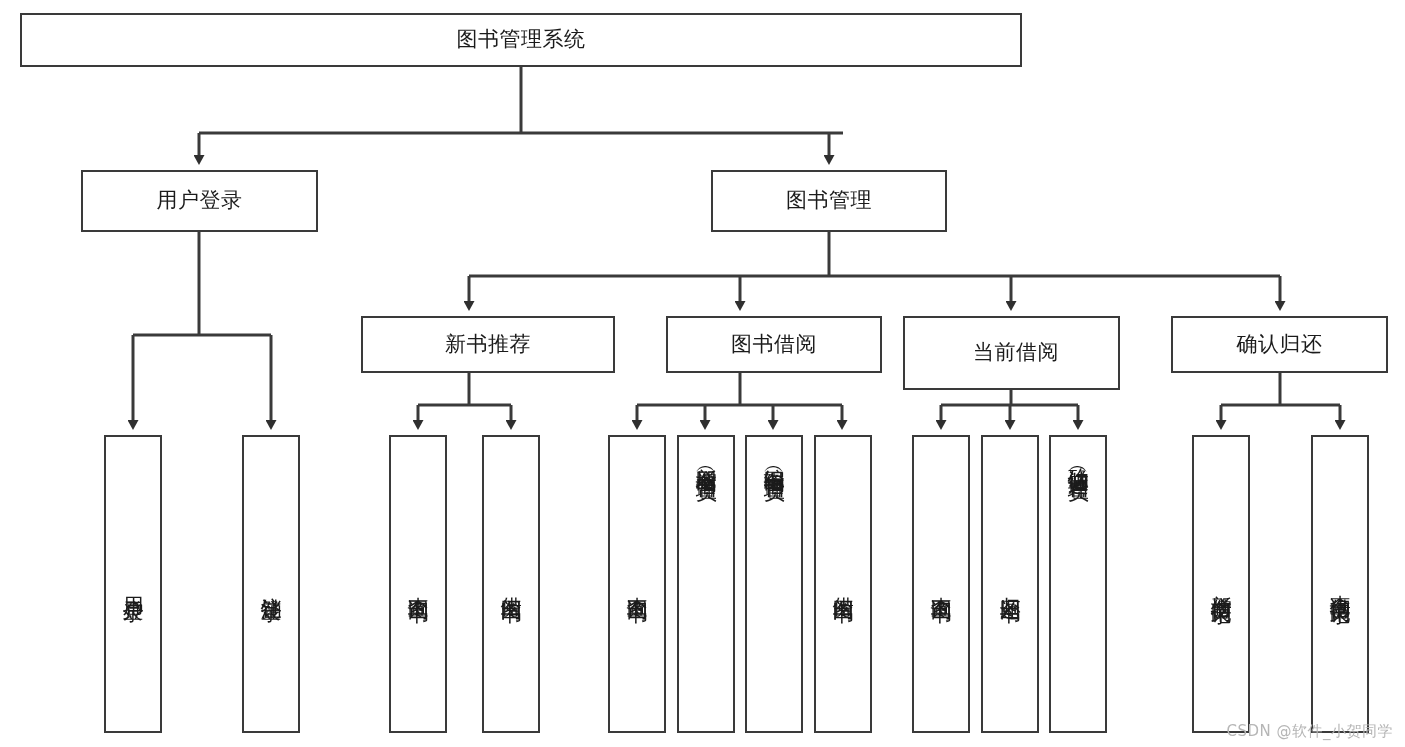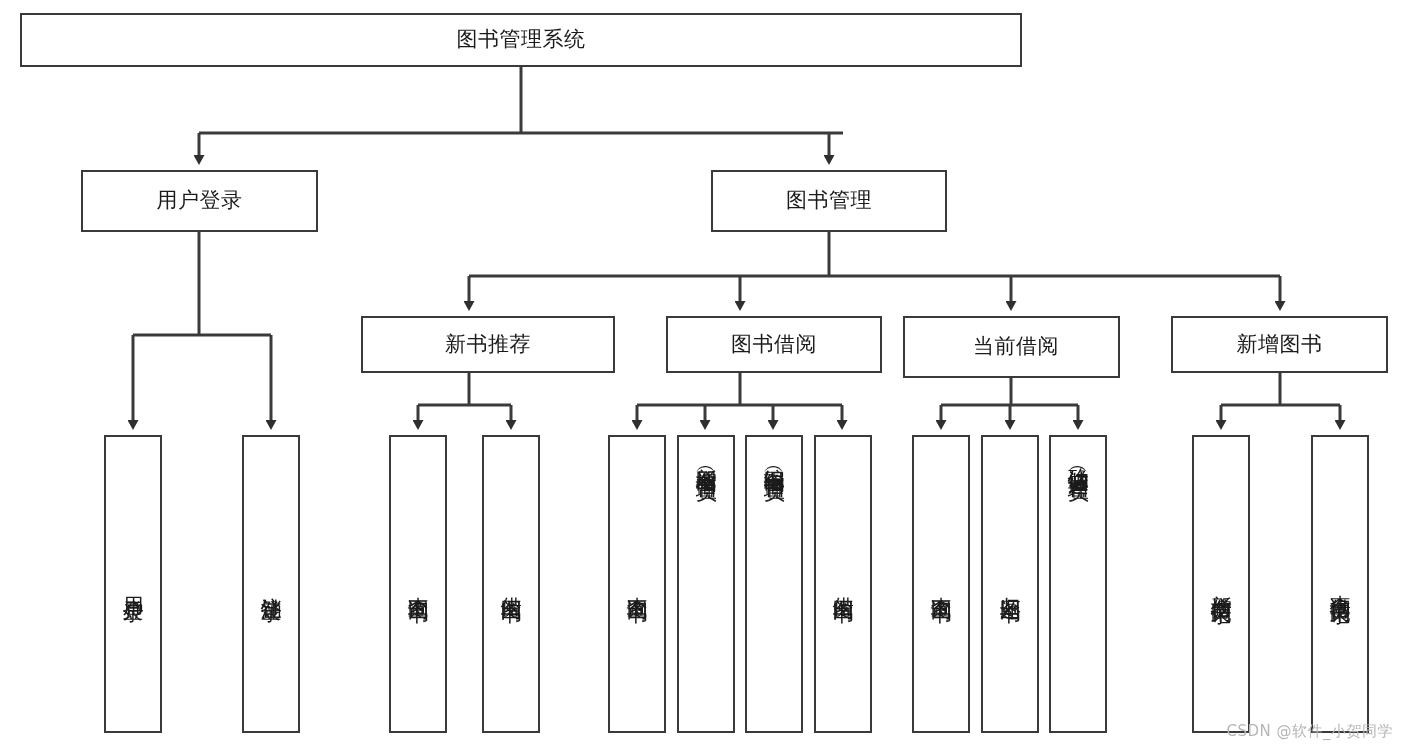--- a/index.html
+++ b/index.html
@@ -133,25 +133,25 @@
   <div class="node-box" style="left:711px; top:170px; width:236px; height:62px;">
     <span class="node-label-h">图书管理</span>
   </div>
 
   <div class="node-box" style="left:361px; top:316px; width:254px; height:57px;">
     <span class="node-label-h">新书推荐</span>
   </div>
   <div class="node-box" style="left:632px; top:316px; width:216px; height:57px;margin-left:34px;">
     <span class="node-label-h">图书借阅</span>
   </div>
-  <div class="node-box" style="left:903px; top:316px; width:217px; height:62px;padding-left:9px;">
+  <div class="node-box" style="left:903px; top:316px; width:217px; height:74px;padding-left:9px;">
     <span class="node-label-h">当前借阅</span>
   </div>
   <div class="node-box" style="left:1171px; top:316px; width:217px; height:57px;">
-    <span class="node-label-h">新增图书</span>
+    <span class="node-label-h">确认归还</span>
   </div>
 
   <div class="node-box leaf-box centered" style="left:104px; top:435px; width:58px; height:298px;">
     <span class="node-label-v">用户登录</span>
   </div>
   <div class="node-box leaf-box centered" style="left:242px; top:435px; width:58px; height:298px;">
     <span class="node-label-v">注销登录</span>
   </div>
 
   <div class="node-box leaf-box centered" style="left:389px; top:435px; width:58px; height:298px;">

